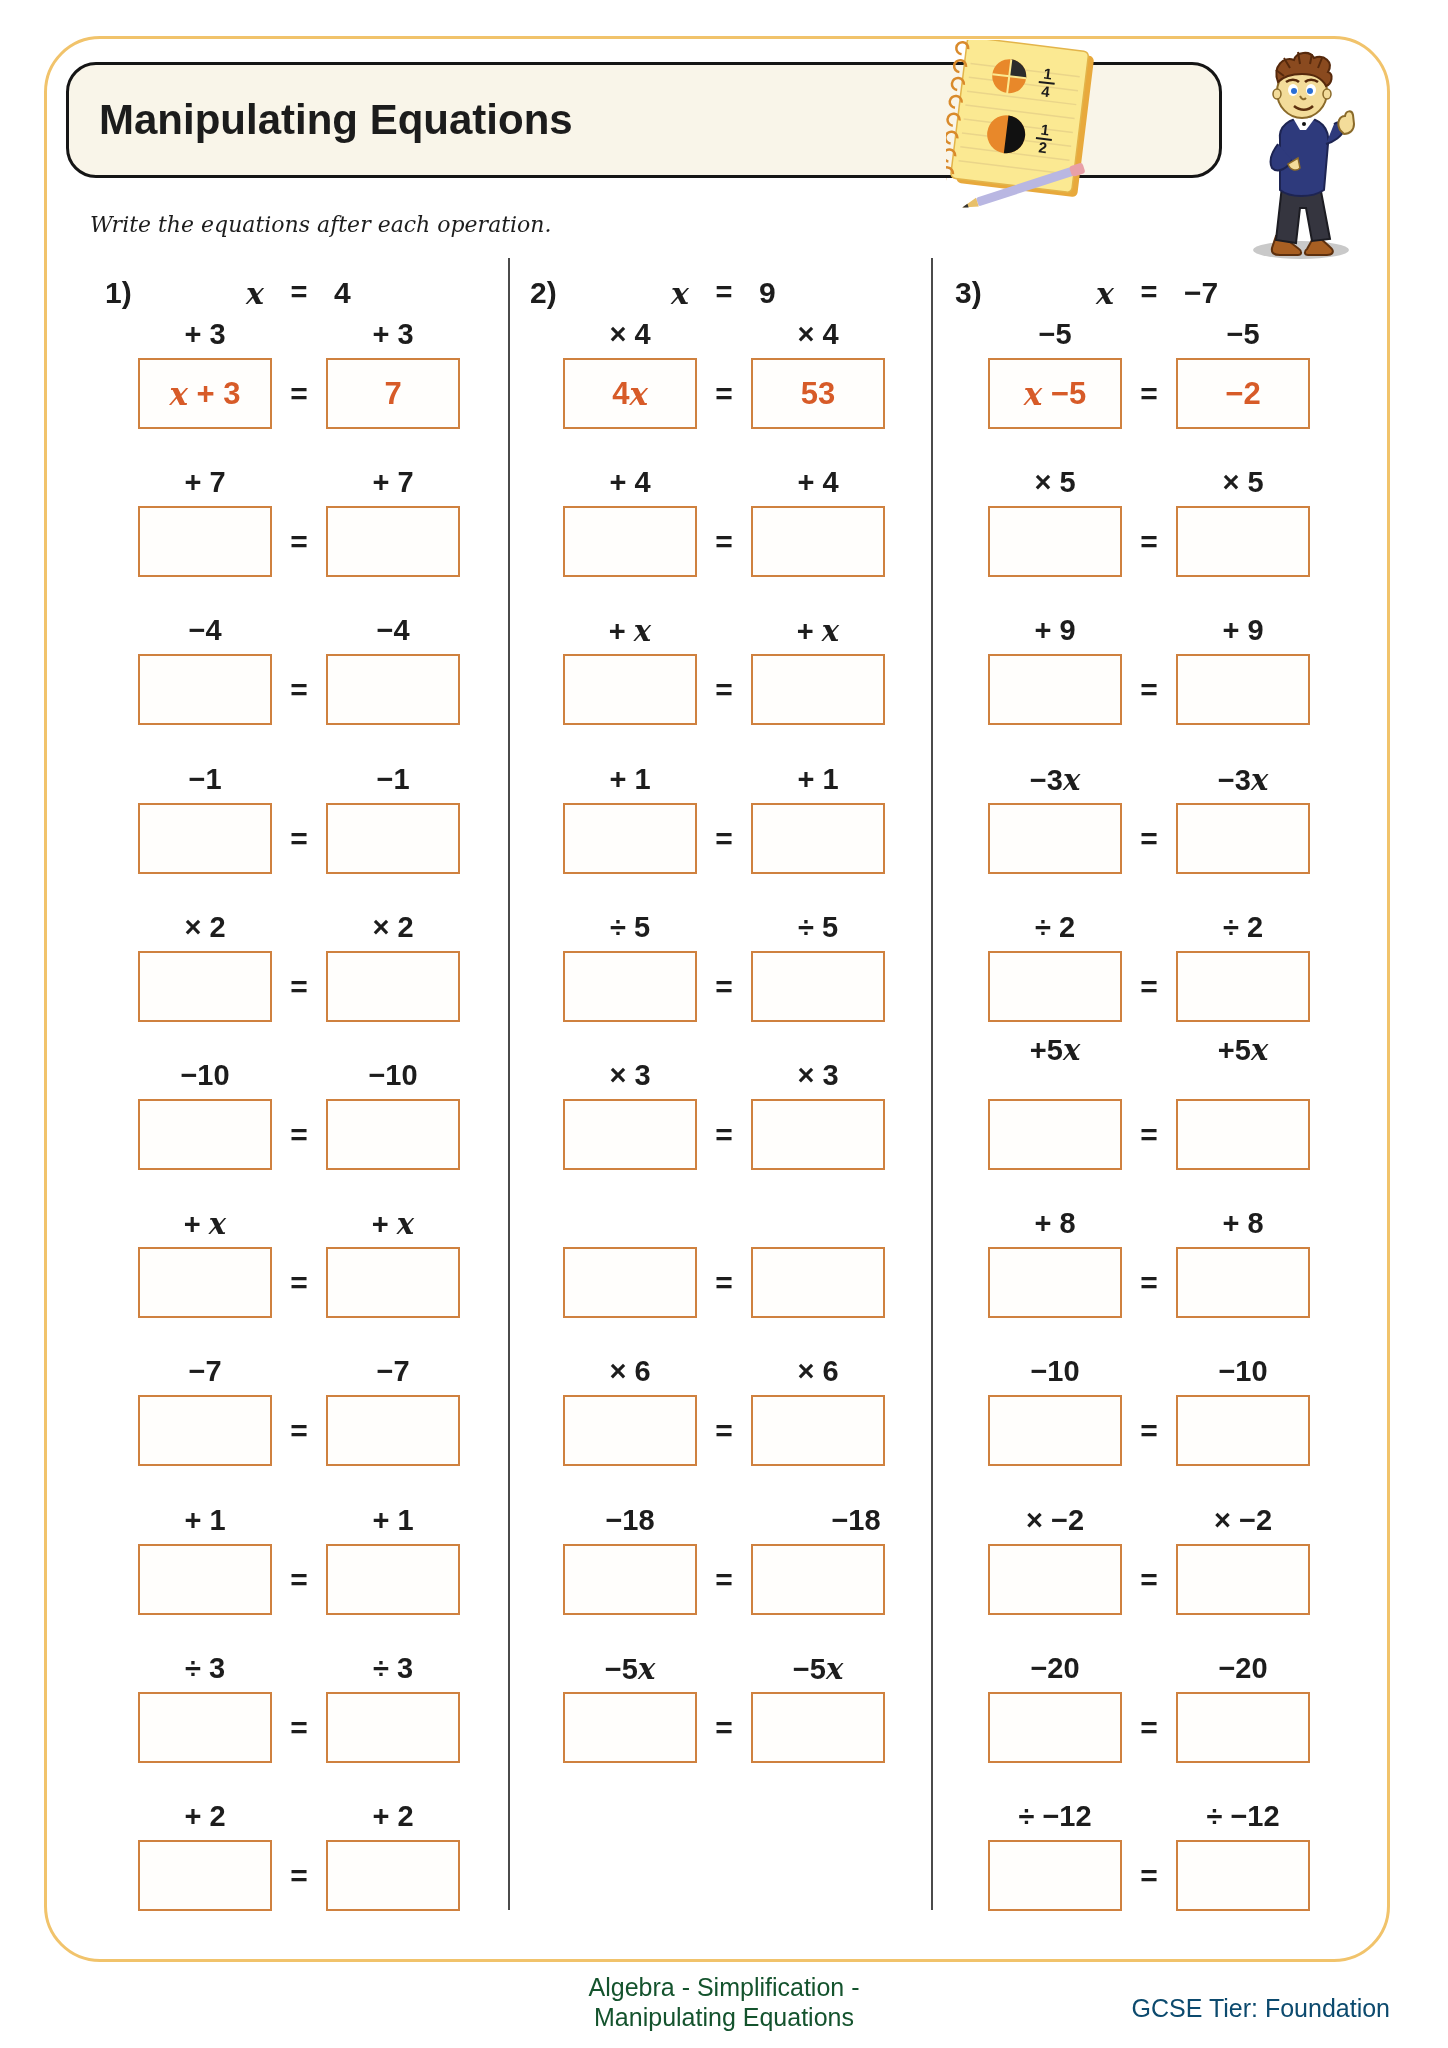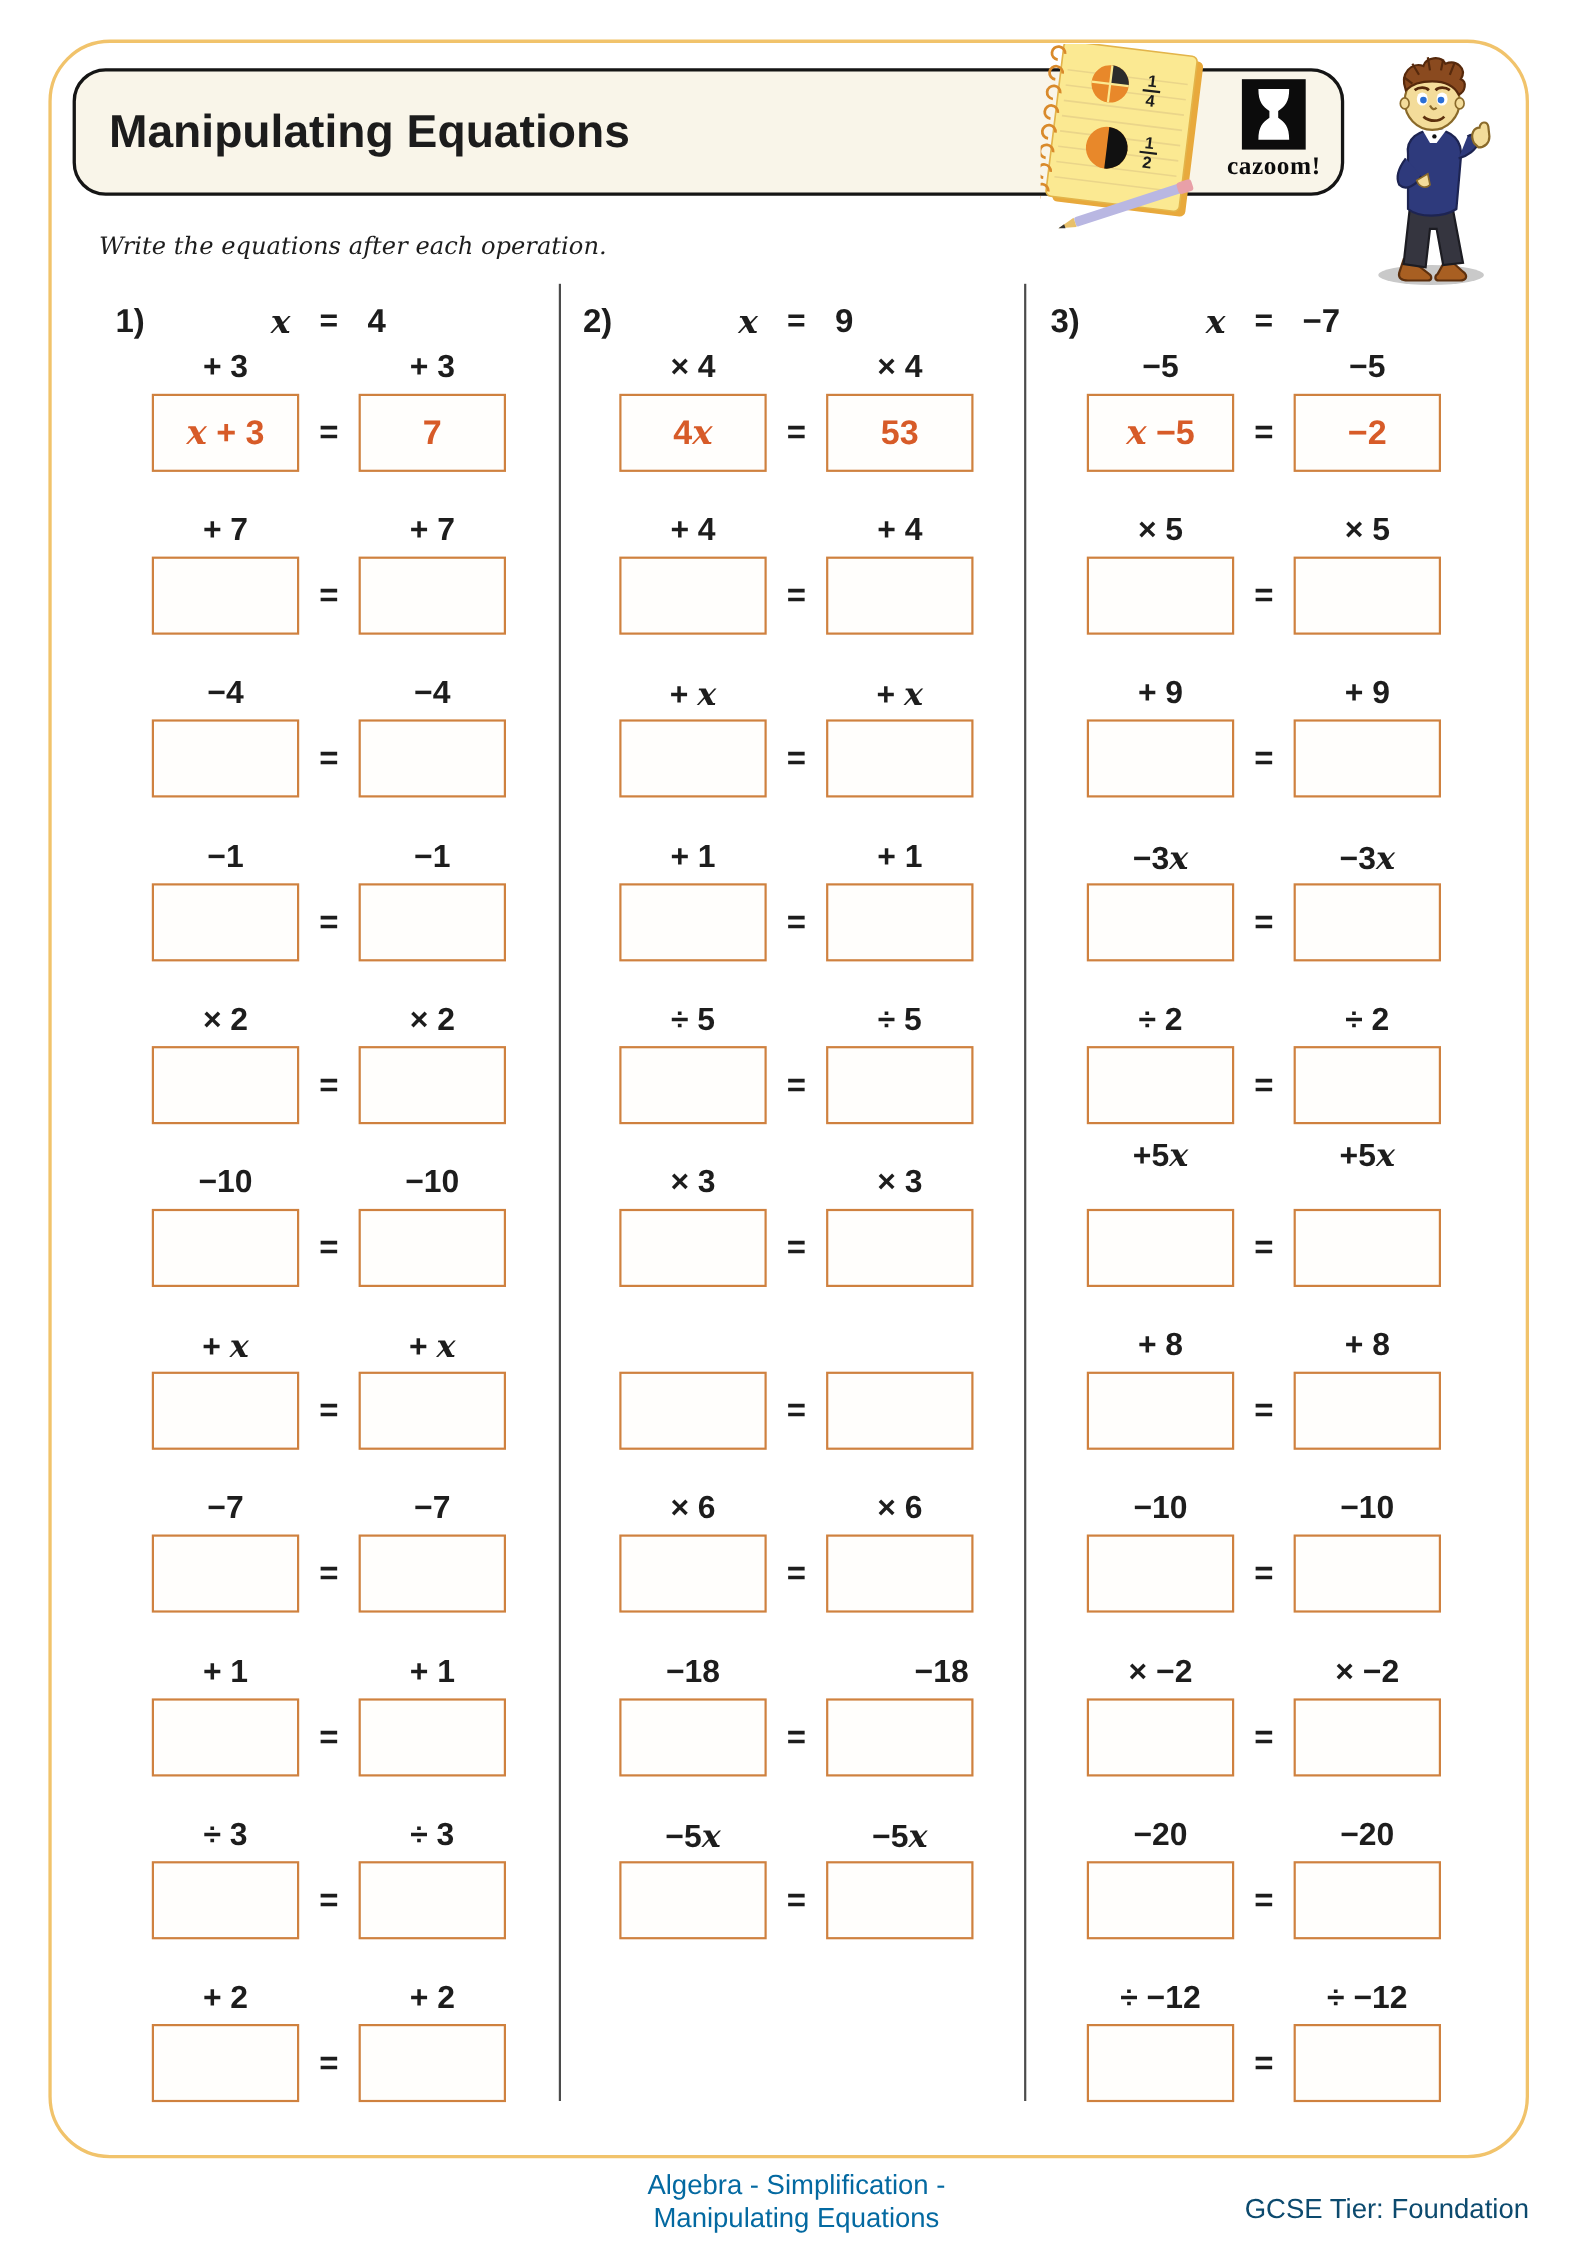--- a/index.html
+++ b/index.html
@@ -24,21 +24,21 @@
   .op-label{text-align:center;font-size:29px;font-weight:700;color:#1d1d1d;white-space:pre;}
   .abox{width:134px;height:71px;background:#fffefc;border:2px solid #cf813f;box-sizing:border-box;
         display:flex;align-items:center;justify-content:center;
         font-size:31px;font-weight:700;color:#d75b28;white-space:pre;}
   .eqs{display:flex;align-items:center;justify-content:center;
        font-size:30px;font-weight:700;color:#1d1d1d;}
   .mx{font-family:"DejaVu Serif",serif;font-style:italic;font-weight:700;}
   .footer-left{position:absolute;left:40px;top:1972px;font-size:25px;color:#1d1d1d;line-height:30px;}
   .footer-link{color:#1b63ae;text-decoration:underline;cursor:pointer;}
   .footer-center{position:absolute;left:50%;transform:translateX(-50%);top:1972px;
-                 font-size:25px;color:#0369a1;text-align:center;line-height:30px;}
+                 font-size:25px;color:#14532d;text-align:center;line-height:30px;}
   .footer-right{position:absolute;right:58px;top:1994px;font-size:25px;color:#0c4a6e;}
   .notepad{position:absolute;left:946px;top:40px;}
   .brand-badge{position:absolute;left:1098px;top:72px;width:120px;height:100px;text-align:center;}
   .brand-box{margin:0 auto;width:58px;height:64px;background:#0c0c0c;display:flex;
              align-items:center;justify-content:center;}
   .brand-word{font-family:"Liberation Serif",serif;font-weight:700;font-size:23px;color:#0c0c0c;
               margin-top:2px;letter-spacing:0.5px;}
   .mascot{position:absolute;left:1238px;top:48px;}
 </style>
 </head>
@@ -98,28 +98,20 @@
       </g>
       <g transform="rotate(-18 80 150)">
         <rect x="30" y="142" width="108" height="9" rx="2" fill="#b9b7e2"></rect>
         <rect x="128" y="141" width="14" height="11" rx="3" fill="#e8a0a8"></rect>
         <path d="M30 142 L14 147 L30 151 Z" fill="#e8c06a"></path>
         <path d="M14 147 L20 145 L20 149 Z" fill="#333"></path>
       </g>
     </svg>
   </div>
 
-  <div class="brand-badge">
-    <div class="brand-box">
-      <svg width="36" height="50" viewBox="0 0 36 50">
-        <path d="M4 2 H32 C32 14 28 18 22 22 V28 C28 32 32 36 32 48 H4 C4 36 8 32 14 28 V22 C8 18 4 14 4 2 Z" fill="#ffffff"></path>
-      </svg>
-    </div>
-    <div class="brand-word">cazoom!</div>
-  </div>
 
   <div class="mascot">
     <svg width="135" height="215" viewBox="0 0 135 215">
       <ellipse cx="63" cy="202" rx="48" ry="9" fill="#c9c9c9"></ellipse>
       <path d="M38 188 L34 200 C33 205 36 207 42 207 L60 207 C64 207 64 203 61 201 L52 194 Z" fill="#a85f22" stroke="#5d300e" stroke-width="2"></path>
       <path d="M82 190 L92 199 C97 203 95 207 89 207 L70 207 C66 207 66 203 69 201 L74 192 Z" fill="#a85f22" stroke="#5d300e" stroke-width="2"></path>
       <path d="M44 138 L38 192 L58 195 L62 160 L68 160 L74 193 L92 191 L82 138 Z" fill="#35353f" stroke="#1c1c22" stroke-width="2"></path>
       <path d="M42 92 C40 78 52 70 66 70 C82 70 92 80 90 96 L86 142 C74 150 52 150 42 142 Z" fill="#2e3a7c" stroke="#1d2452" stroke-width="2"></path>
       <path d="M40 96 C34 104 30 112 34 120 C40 126 50 120 54 112" fill="#2e3a7c" stroke="#1d2452" stroke-width="2"></path>
       <path d="M88 96 C96 94 104 88 106 82 C108 76 102 72 96 76" fill="#2e3a7c" stroke="#1d2452" stroke-width="2"></path>

